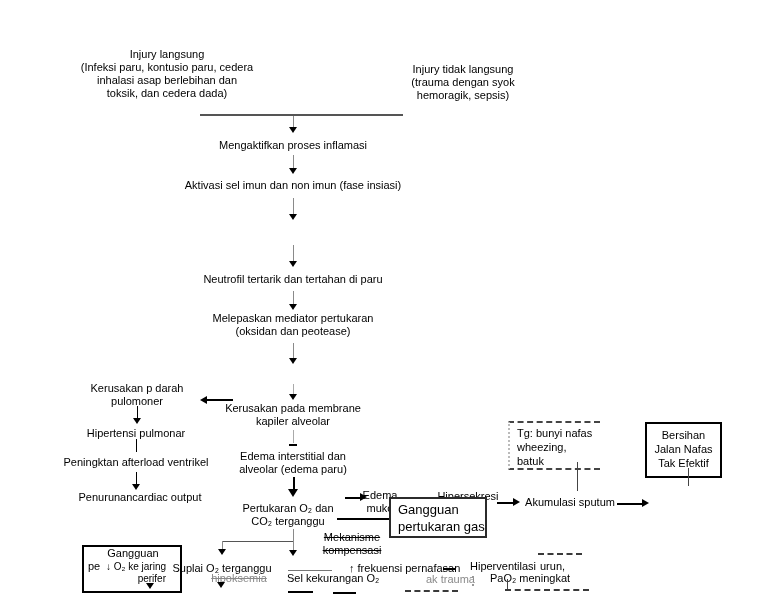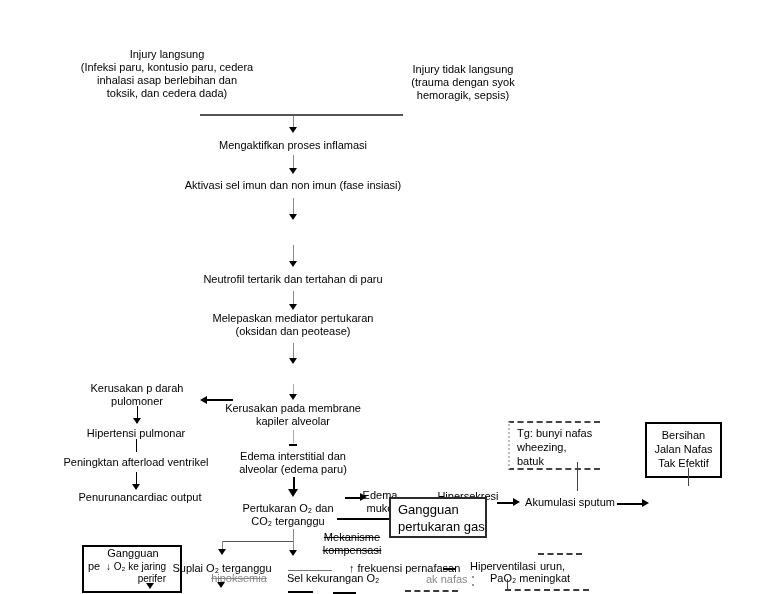--- a/index.html
+++ b/index.html
@@ -139,21 +139,21 @@
   <div class="n" style="left:222px;top:562px;">Suplai O₂ terganggu</div>
   <div class="n gray strike" style="left:219px;top:572px;">hipoksemia</div>
   <div class="td" style="left:221px;top:582px;"></div>
   <div class="hl" style="left:288px;top:570px;width:44px;height:1px;background:#777;"></div>
 
   <div class="n strike" style="left:352px;top:531px;">Mekanisme
 kompensasi</div>
   <div class="nl" style="left:333px;top:563px;font-weight:bold;margin-top:34px;">me</div>
   <div class="nl" style="left:349px;top:562px;">↑ frekuensi pernafasan</div>
   <div class="nl" style="left:287px;top:572px;">Sel kekurangan O₂</div>
-  <div class="nl gray" style="left:406px;top:573px;">ak nafas</div>
+  <div class="nl gray" style="left:406px;top:573px;">ak trauma</div>
   <div class="hl" style="left:443px;top:568px;width:12px;"></div>
 
   <div class="nl" style="left:470px;top:560px;">Hiperventilasi</div>
   <div class="nl" style="left:540px;top:560px;">urun,</div>
   <div class="nl" style="left:490px;top:572px;">PaO₂ meningkat</div>
   <div class="vl" style="left:507px;top:579px;height:11px;background:#444;"></div>
   <div class="dash" style="left:538px;top:553px;width:44px;"></div>
   <div class="dash" style="left:505px;top:589px;width:84px;"></div>
   <div class="dot" style="left:472px;top:576px;"></div>
   <div class="dot" style="left:472px;top:584px;"></div>

